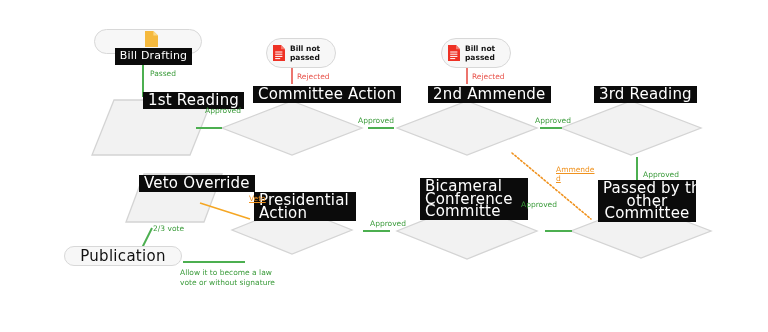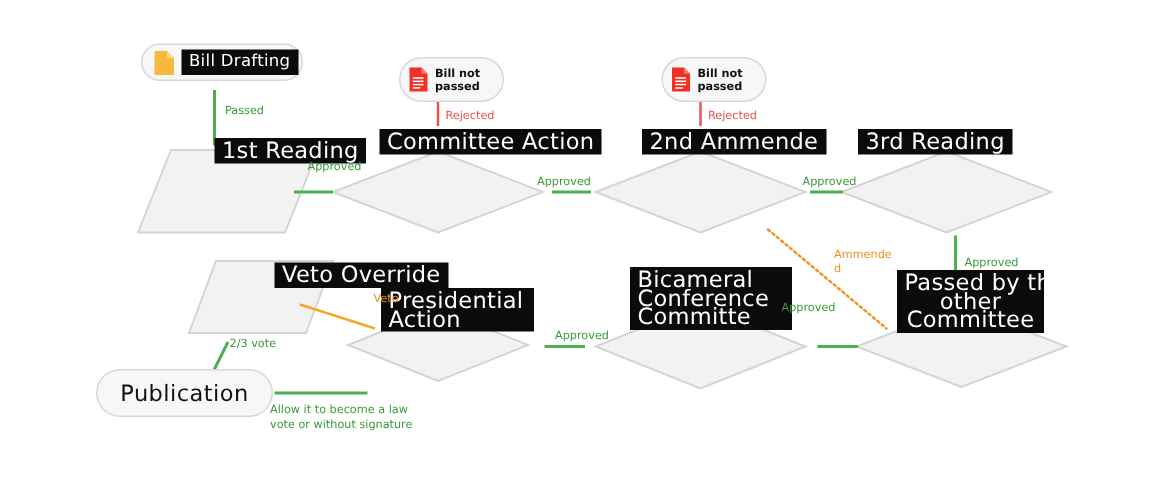--- a/index.html
+++ b/index.html
@@ -31,21 +31,21 @@
   }
 
   
   .doc{position:relative;display:inline-block;}
   .doc svg{display:block;}
 
   
   .elabel{position:absolute;font-size:7.5px;line-height:9px;z-index:6;white-space:pre-line;}
   .elabel.green{color:#3a9b3a;}
   .elabel.red{color:#e8524a;}
-  .elabel.orange{color:#f0921e;}
+  .elabel.orange{color:#f0921e;text-decoration:underline;}
 </style>
 </head>
 <body>
 
 <div id="canvas">
 
   <svg class="shapes" viewBox="0 0 768 332">
     <defs>
       <style>
         .nshape{fill:#f2f2f2;stroke:#d4d4d4;stroke-width:1.3;}
@@ -92,21 +92,21 @@
 
     <line class="gline" x1="363" y1="231" x2="390" y2="231"></line>
 
     <line class="oline" x1="200" y1="203" x2="250" y2="219"></line>
 
     <line class="gline" x1="152" y1="228" x2="141" y2="250"></line>
 
     <line class="gline" x1="183" y1="262" x2="245" y2="262"></line>
   </svg>
 
-  <div class="pill pill-icon" style="left:94px;top:29px;width:108px;height:25px;padding-left:7px;">
+  <div class="pill pill-icon" style="left:94px;top:29px;width:108px;height:25px;padding-left:7px;flex-direction:column;">
     <span class="doc">
       <svg width="15" height="18" viewBox="0 0 15 18">
         <path d="M1 1 h8.4 L14 5.6 V17 H1 Z" fill="#f5b93d"></path>
         <path d="M9.4 1 L14 5.6 H9.4 Z" fill="#fbd98a"></path>
       </svg>
     </span>
     <span class="chip" style="position:static;margin-left:4px;font-size:11px;padding:2px 5px;">Bill Drafting</span>
   </div>
 
   <div class="pill pill-icon" style="left:266px;top:38px;width:70px;height:30px;padding-left:5px;">
@@ -136,33 +136,33 @@
           <line x1="3.2" y1="10.2" x2="10.4" y2="10.2"></line>
           <line x1="3.2" y1="12.4" x2="10.4" y2="12.4"></line>
           <line x1="3.2" y1="14.6" x2="8.2" y2="14.6"></line>
         </g>
       </svg>
     </span>
     <span style="margin-left:4px;font-size:7.5px;line-height:9px;color:#111;white-space:pre-line;font-weight:bold;">Bill not
 passed</span>
   </div>
 
-  <div class="pill pill-pub" style="left:64px;top:246px;width:118px;height:32px;">
+  <div class="pill pill-pub" style="left:64px;top:246px;width:118px;height:20px;">
     <span>Publication</span>
   </div>
 
   <div class="chip center" style="left:143px;top:92px;">1st Reading</div>
 
   <div class="chip center" style="left:241px;top:86px;margin-left:12px;">Committee Action</div>
 
   <div class="chip center" style="left:428px;top:86px;">2nd Ammende</div>
 
-  <div class="chip center" style="left:572px;top:86px;">3rd Reading</div>
-
-  <div class="chip center" style="left:139px;top:175px;margin-left:44px;">Veto Override</div>
+  <div class="chip center" style="left:594px;top:86px;">3rd Reading</div>
+
+  <div class="chip center" style="left:139px;top:175px;">Veto Override</div>
 
   <div class="chip left" style="left:420px;top:178px;width:98px;">Bicameral
 Conference
 Committe</div>
 
   <div class="chip left" style="left:254px;top:192px;width:92px;">Presidential
 Action</div>
 
   <div class="chip center" style="left:598px;top:180px;width:88px;">Passed by the
 other

